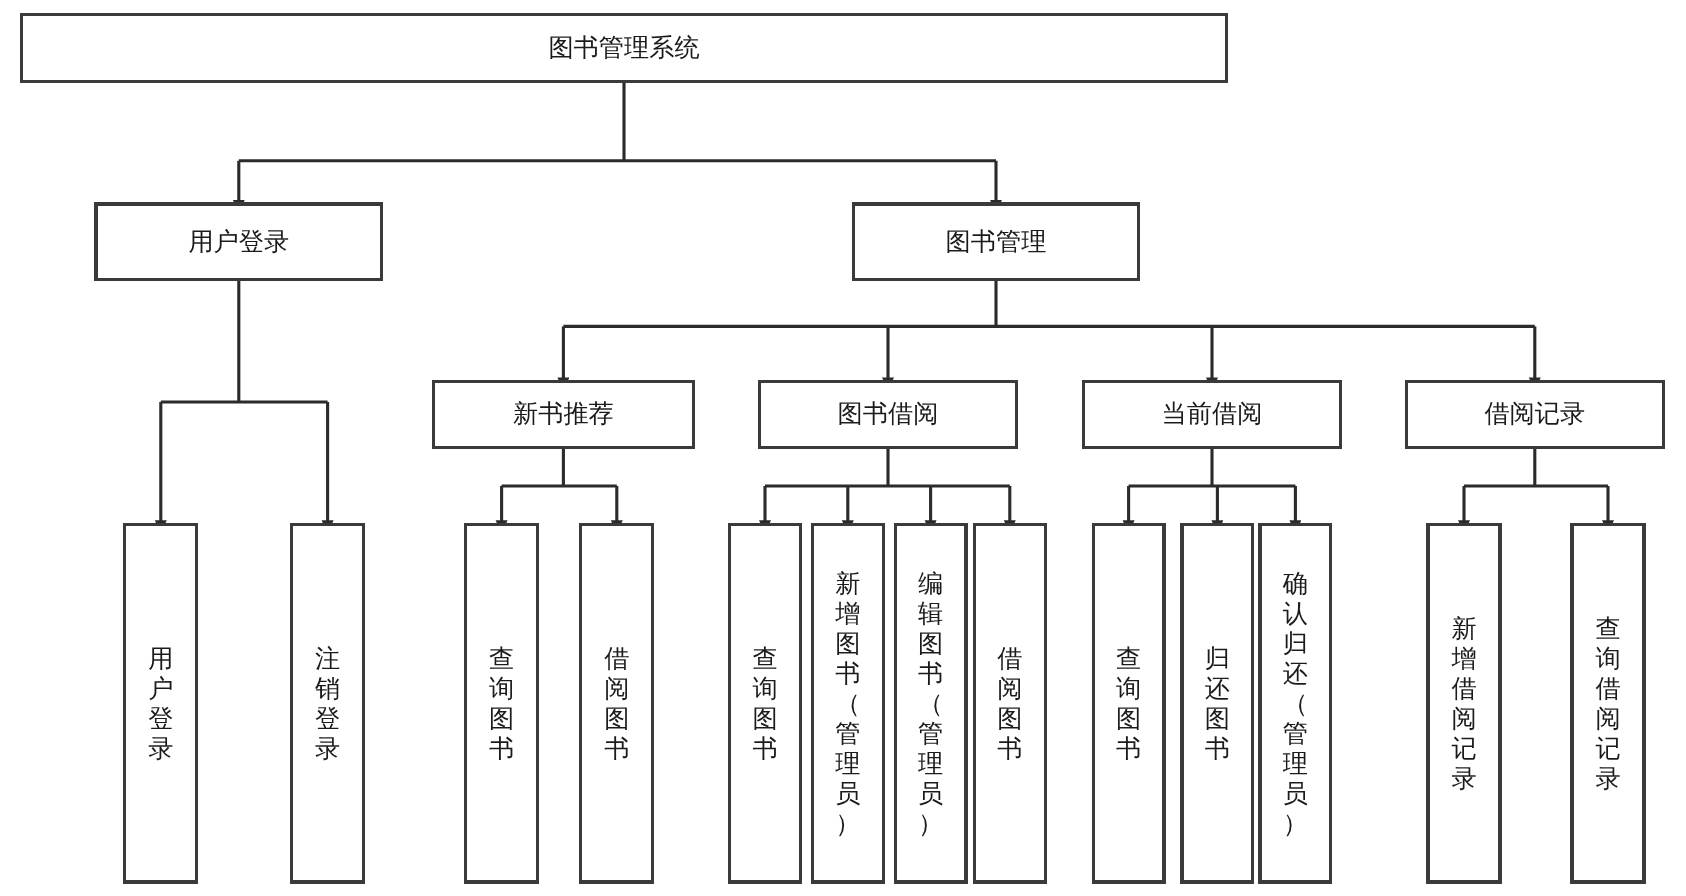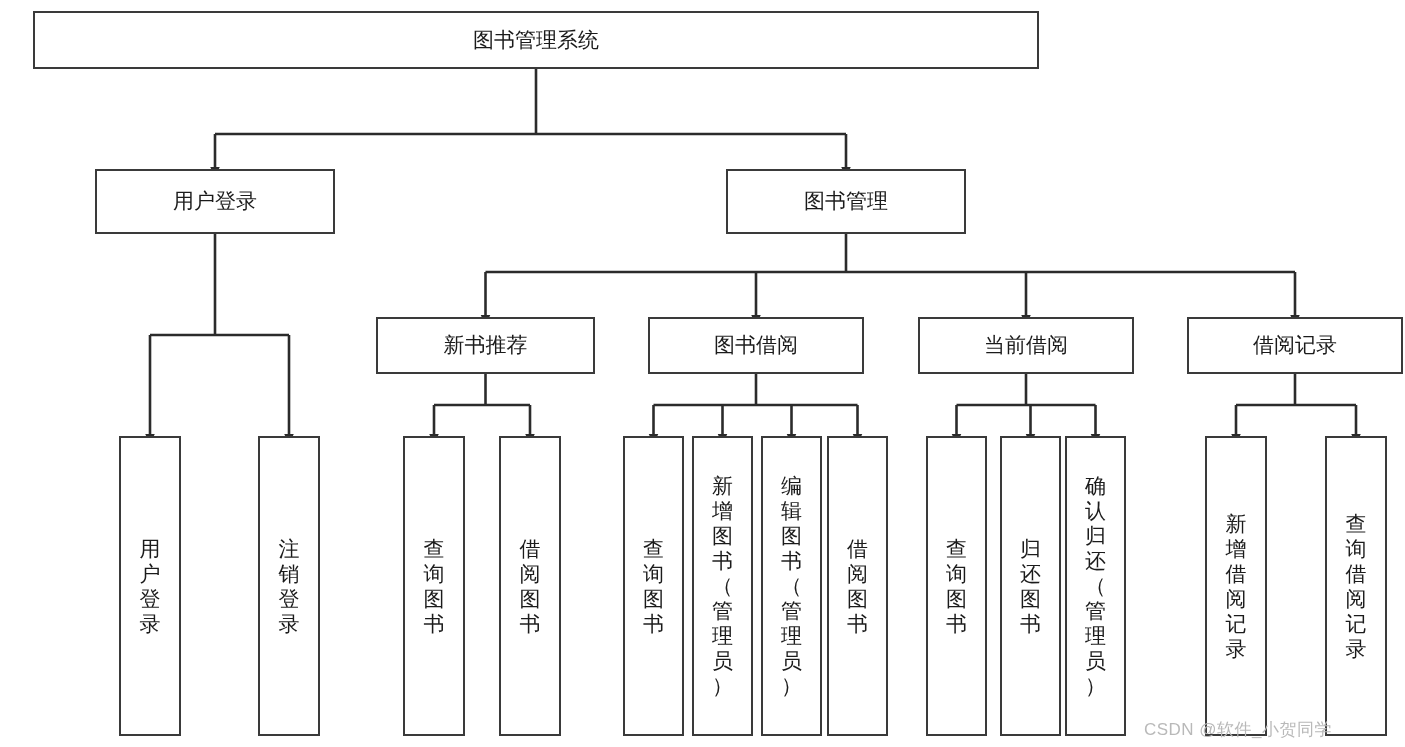--- a/index.html
+++ b/index.html
@@ -10,21 +10,21 @@
   body {
     width: 1405px;
     height: 747px;
     font-family: "Liberation Sans", sans-serif;
     overflow: hidden;
     position: relative;
   }
   #diagram-root {
     position: absolute;
     top: 0;
-    left: 16px;
+    left: 0;
     width: 1326px;
     height: 747px;
   }
   svg.tree { display: block; }
   .node-box {
     fill: #ffffff;
     stroke: #3a3a3a;
     stroke-width: 2.6;
   }
   .node-label {
@@ -181,14 +181,13 @@
         <g>
           <rect x="1190" y="437" width="60" height="298" class="node-box" shape-rendering="crispEdges"></rect>
           <text x="1220" y="0" class="node-label-v"><tspan x="1220" y="530.5">新</tspan><tspan x="1220" y="555.5">增</tspan><tspan x="1220" y="580.5">借</tspan><tspan x="1220" y="605.5">阅</tspan><tspan x="1220" y="630.5">记</tspan><tspan x="1220" y="655.5">录</tspan></text>
         </g>
         <g>
           <rect x="1310" y="437" width="60" height="298" class="node-box" shape-rendering="crispEdges"></rect>
           <text x="1340" y="0" class="node-label-v"><tspan x="1340" y="530.5">查</tspan><tspan x="1340" y="555.5">询</tspan><tspan x="1340" y="580.5">借</tspan><tspan x="1340" y="605.5">阅</tspan><tspan x="1340" y="630.5">记</tspan><tspan x="1340" y="655.5">录</tspan></text>
         </g>
       </g>
   </svg>
-  <div class="watermark">CSDN @软件_小贺同学</div>
 </div>
 
 </body></html>

